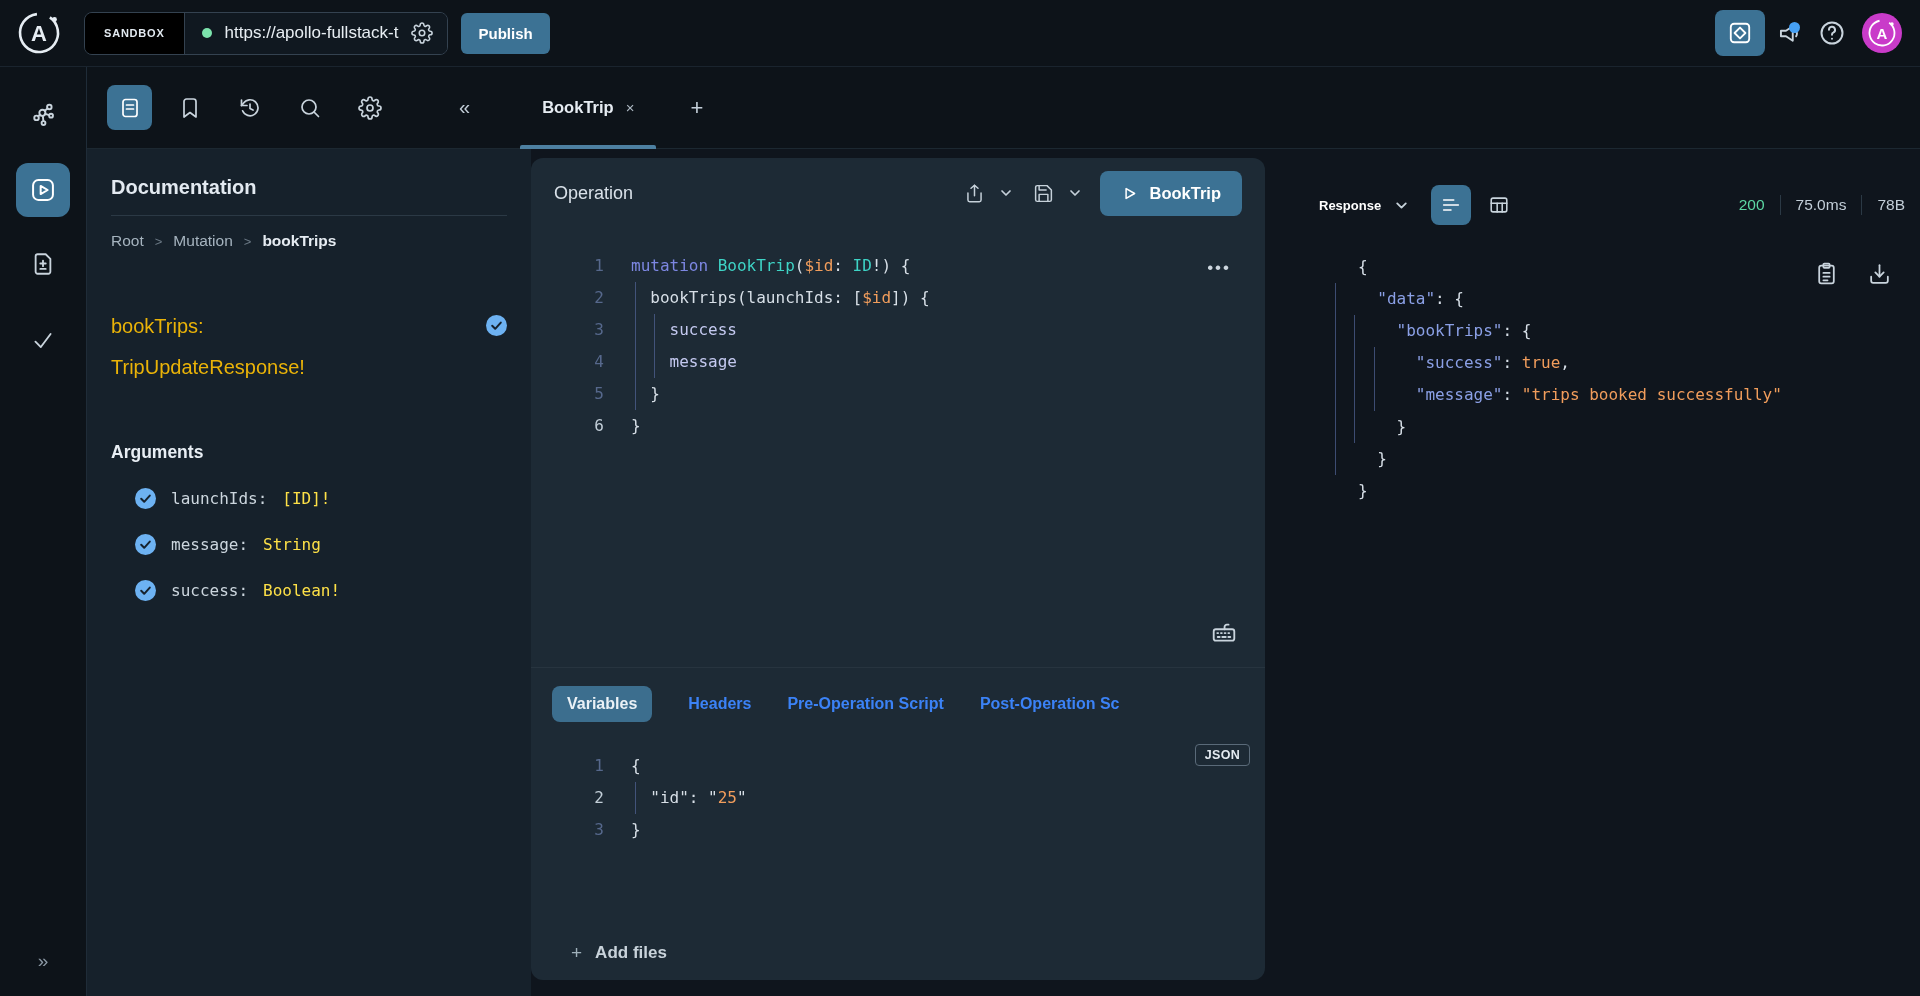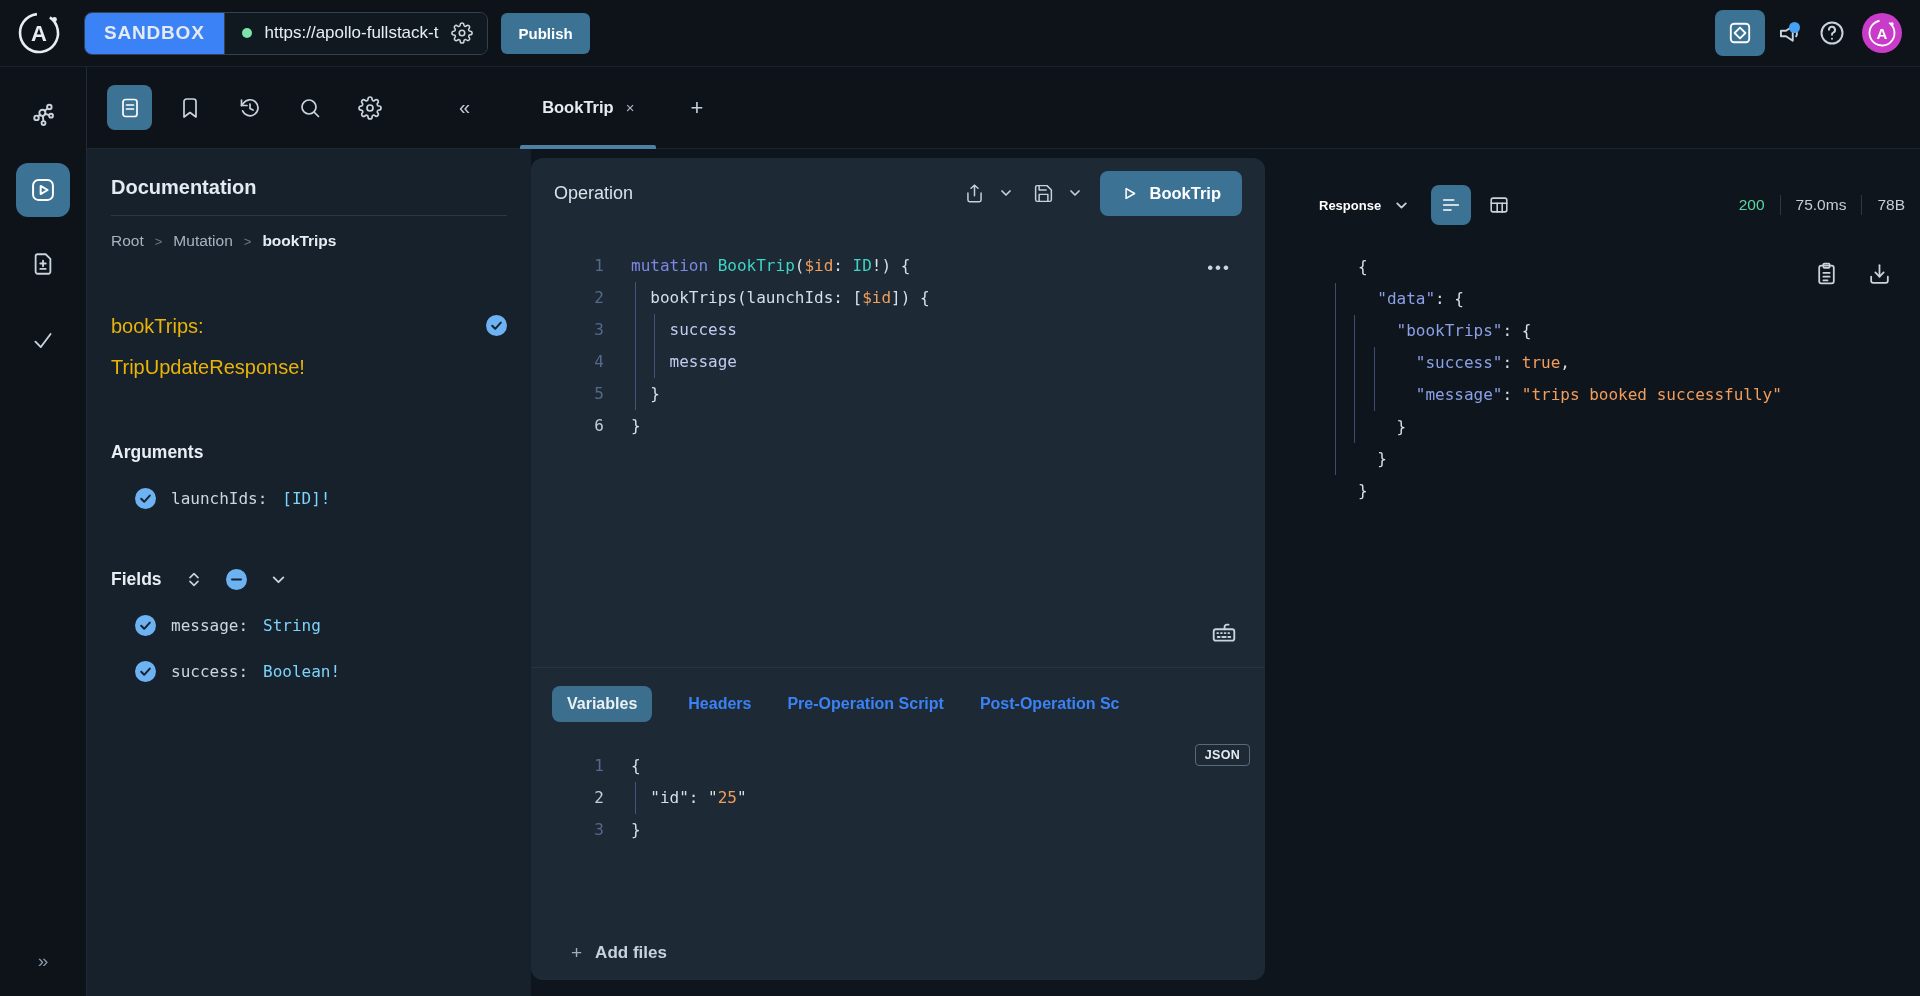--- a/index.html
+++ b/index.html
@@ -13,22 +13,22 @@
   svg{display:block}
   .ic{color:#c9d4dd}
   .ic svg{stroke:currentColor;fill:none;stroke-width:1.7;stroke-linecap:round;stroke-linejoin:round}
 
   
   .topbar{height:67px;background:#0d1319;display:flex;align-items:center;
     padding:0 18px 0 16px;border-bottom:1px solid #1a242e;gap:0;position:relative}
   .logo{width:46px;height:46px;flex:none}
   .url-group{margin-left:22px;height:43px;display:flex;align-items:stretch;
     border:1px solid #344250;border-radius:8px;overflow:hidden}
-  .sandbox-cell{background:#3b82f6;display:flex;align-items:center;padding:0 19px;
-    font-size:19px;font-weight:bold;letter-spacing:.8px;color:#e3eaf1}
+  .sandbox-cell{background:#000000;display:flex;align-items:center;padding:0 19px;
+    font-size:11px;font-weight:bold;letter-spacing:.8px;color:#e3eaf1}
   .url-cell{background:#101820;display:flex;align-items:center;gap:13px;padding:0 14px 0 17px;
     border-left:1px solid #344250}
   .green-dot{width:10px;height:10px;border-radius:50%;background:#7ce3ac;flex:none}
   .url-text{font-size:17px;color:#e8eef3;white-space:nowrap}
   .publish{margin-left:13px;height:41px;padding:0 17px;background:var(--accent);border:none;
     border-radius:6px;color:#fff;font-size:15px;font-weight:bold;font-family:inherit;cursor:pointer}
   .tb-spacer{flex:1}
   .tb-iconbtn{width:50px;height:46px;border:none;background:transparent;border-radius:8px;
     display:flex;align-items:center;justify-content:center;cursor:pointer}
   .tb-iconbtn.sel{background:var(--accent)}
@@ -76,21 +76,21 @@
   .crumb-sep{color:#6c7a86;font-size:13px}
   .crumb-cur{color:#e6ecf2;font-weight:bold}
   .doc-field-head{margin-top:56px;display:flex;justify-content:space-between;align-items:flex-start}
   .doc-field-title{font-size:20px;line-height:41px;color:#eab308}
   .sec-head{margin-top:54px;font-size:17.5px;font-weight:bold;color:#e8eef4;
     display:flex;align-items:center;gap:24px}
   .sec-head.fields{margin-top:60px}
   .doc-row{margin-top:25px;margin-left:24px;display:flex;align-items:center;gap:15px;cursor:pointer}
   .mono{font-family:"DejaVu Sans Mono",monospace}
   .doc-row-name{font-size:16px;color:#ccd6de}
-  .doc-row-type{font-size:16px;color:#7dd3fc}
+  .doc-row-type{font-size:16px;color:#fde047}
   .badge{width:21px;height:21px;flex:none;cursor:pointer}
 
   
   .opcard{width:734px;flex:none;margin:9px 0 16px;background:#1d2a35;border-radius:12px;
     display:flex;flex-direction:column;overflow:hidden}
   .op-header{height:70px;display:flex;align-items:center;padding:0 23px;flex:none}
   .op-title{font-size:18px;font-weight:normal;color:#d9e1e9}
   .op-head-sp{flex:1}
   .op-hicon{background:none;border:none;cursor:pointer;margin-left:20px;color:#c6d1da}
   .op-hicon.chev{margin-left:14px}
@@ -318,40 +318,20 @@
           <span class="badge">
             <svg viewBox="0 0 21 21">
                 <circle cx="10.5" cy="10.5" r="10.5" fill="var(--badge_blue)"></circle>
                 <polyline points="6.2 10.8 9.2 13.8 14.8 7.6" fill="none" stroke="#16222e" stroke-width="2" stroke-linecap="round" stroke-linejoin="round"></polyline>
               </svg>
           </span>
           <span class="mono doc-row-name">launchIds:</span>
           <span class="mono doc-row-type">[ID]!</span>
         </div>
 
-        <div class="sec-head fields">
-          <span>Fields</span>
-          <span class="ic">
-            <svg width="16" height="17" viewBox="0 0 16 17">
-                <polyline points="4 6.6 8 2.6 12 6.6" fill="none" stroke="currentColor" stroke-width="1.6" stroke-linecap="round" stroke-linejoin="round"></polyline>
-                <polyline points="4 10.4 8 14.4 12 10.4" fill="none" stroke="currentColor" stroke-width="1.6" stroke-linecap="round" stroke-linejoin="round"></polyline>
-              </svg>
-          </span>
-          <span class="badge">
-            <svg viewBox="0 0 21 21">
-                <circle cx="10.5" cy="10.5" r="10.5" fill="var(--badge_blue)"></circle>
-                <line x1="6" y1="10.5" x2="15" y2="10.5" stroke="#16222e" stroke-width="2" stroke-linecap="round"></line>
-              </svg>
-          </span>
-          <span class="ic">
-            <svg width="15" height="15" viewBox="0 0 14 14">
-                <polyline points="2.5 5 7 9.5 11.5 5"></polyline>
-              </svg>
-          </span>
-        </div>
 
         <div class="doc-row">
           <span class="badge">
             <svg viewBox="0 0 21 21">
                 <circle cx="10.5" cy="10.5" r="10.5" fill="var(--badge_blue)"></circle>
                 <polyline points="6.2 10.8 9.2 13.8 14.8 7.6" fill="none" stroke="#16222e" stroke-width="2" stroke-linecap="round" stroke-linejoin="round"></polyline>
               </svg>
           </span>
           <span class="mono doc-row-name">message:</span>
           <span class="mono doc-row-type">String</span>

